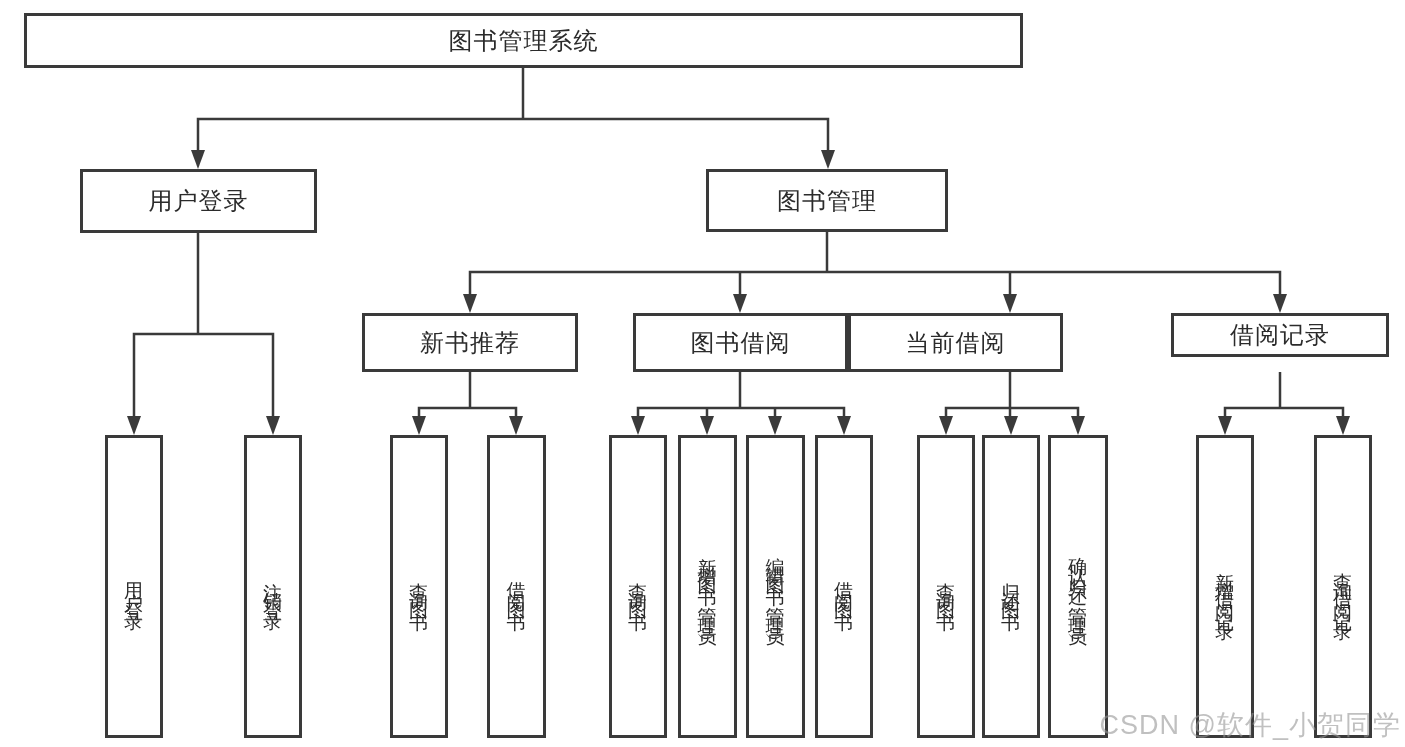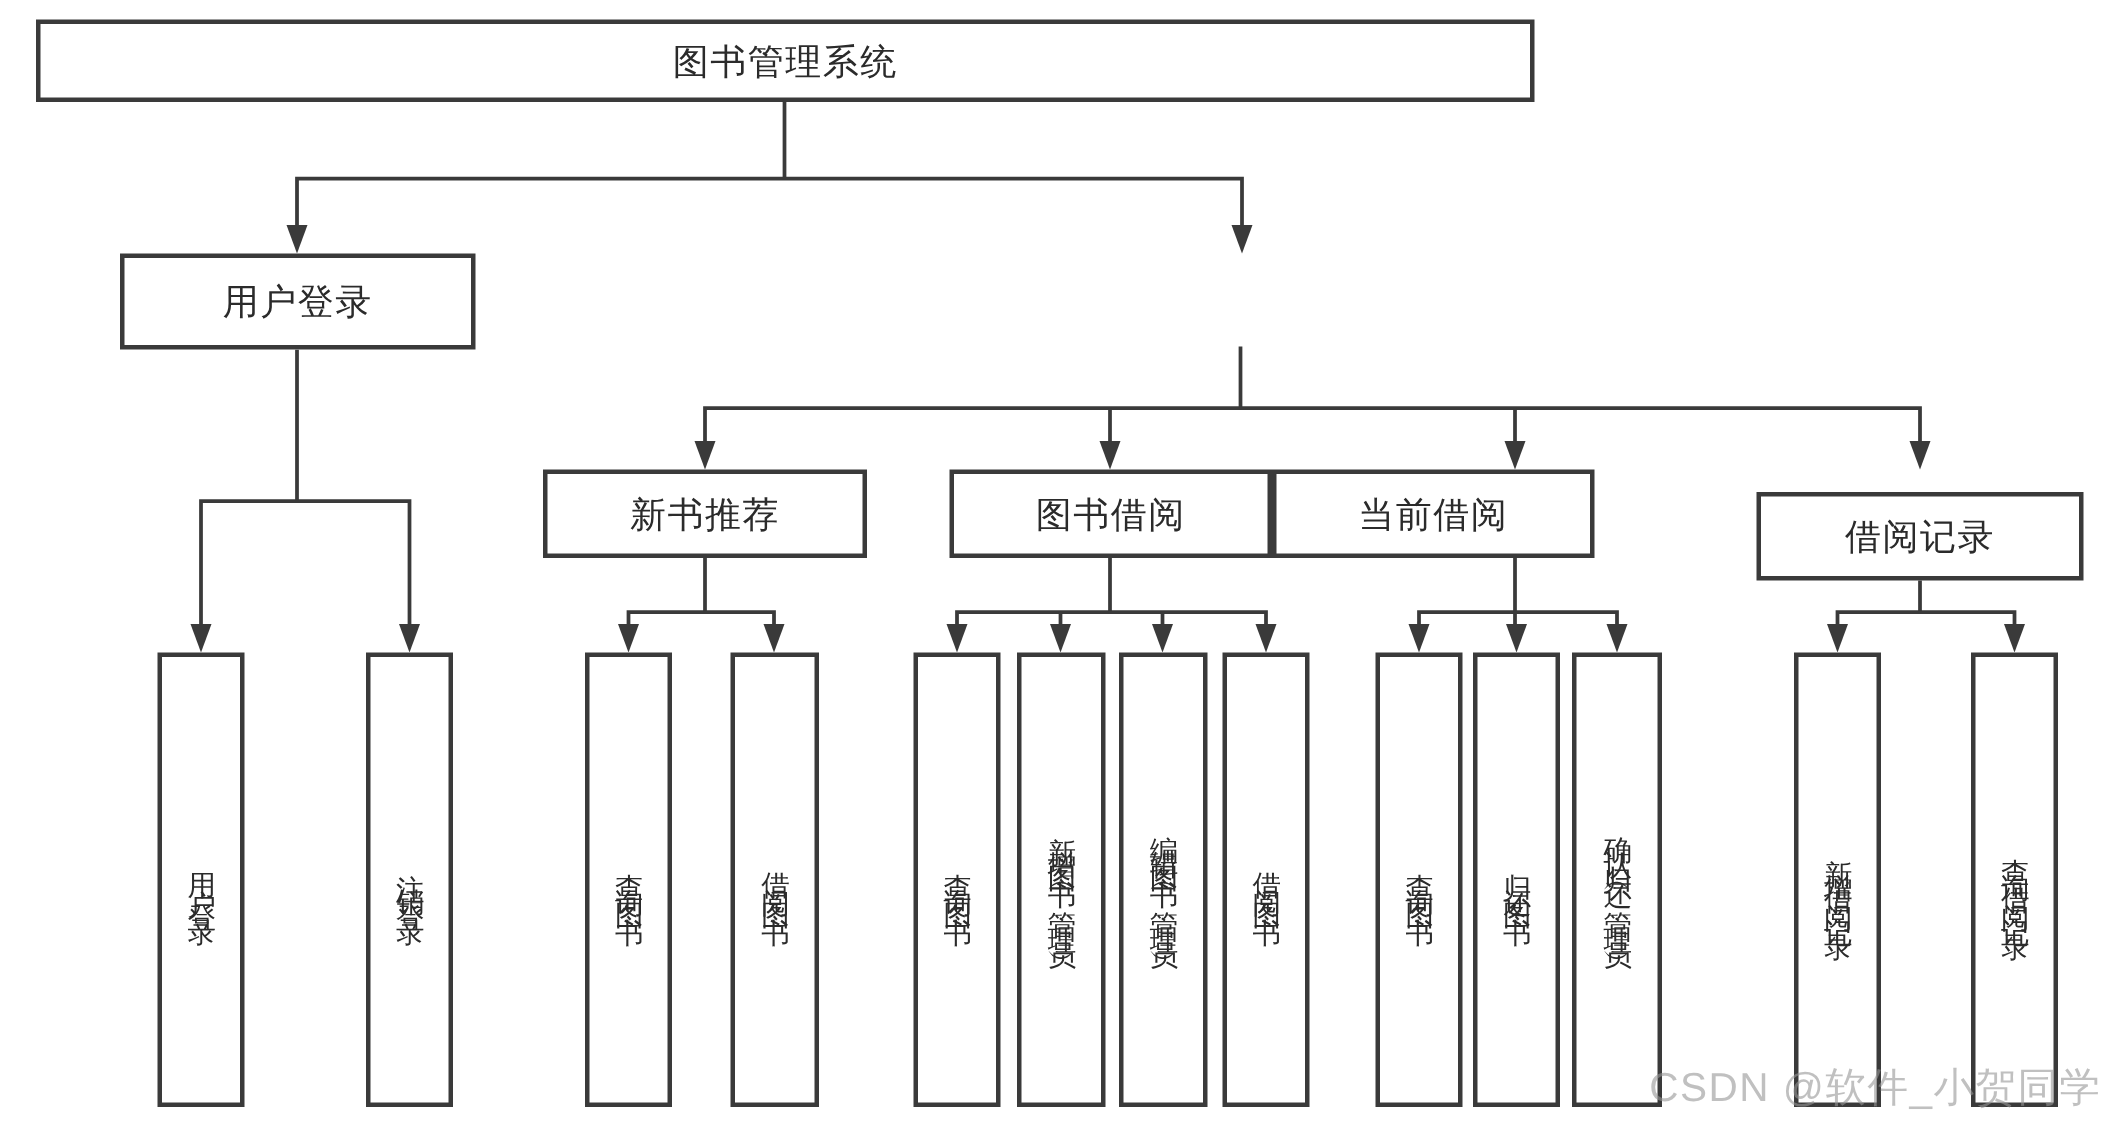--- a/index.html
+++ b/index.html
@@ -76,25 +76,26 @@
       <polygon points="1011,435 1004,416 1018,416"></polygon>
       <polygon points="1078,435 1071,416 1085,416"></polygon>
       <polygon points="1225,435 1218,416 1232,416"></polygon>
       <polygon points="1343,435 1336,416 1350,416"></polygon>
     </g>
   </svg>
 
   <div class="node h" style="left:24px;top:13px;width:999px;height:55px">图书管理系统</div>
 
   <div class="node h" style="left:80px;top:169px;width:237px;height:64px">用户登录</div>
+  <div class="node h" style="left:706px;top:169px;width:242px;height:63px">图书管理</div>
 
   <div class="node h" style="left:362px;top:313px;width:216px;height:59px">新书推荐</div>
   <div class="node h" style="left:633px;top:313px;width:215px;height:59px">图书借阅</div>
   <div class="node h" style="left:848px;top:313px;width:215px;height:59px">当前借阅</div>
-  <div class="node h" style="left:1171px;top:328px;width:218px;height:59px">借阅记录</div>
+  <div class="node h" style="left:1171px;top:313px;width:218px;height:44px">借阅记录</div>
 
   <div class="node v" style="left:105px;top:435px;width:58px;height:303px">用户登录</div>
   <div class="node v" style="left:244px;top:435px;width:58px;height:303px">注销登录</div>
 
   <div class="node v" style="left:390px;top:435px;width:58px;height:303px">查询图书</div>
   <div class="node v" style="left:487px;top:435px;width:59px;height:303px">借阅图书</div>
 
   <div class="node v" style="left:609px;top:435px;width:58px;height:303px">查询图书</div>
   <div class="node v" style="left:678px;top:435px;width:59px;height:303px">新增图书（管理员）</div>
   <div class="node v" style="left:746px;top:435px;width:59px;height:303px">编辑图书（管理员）</div>

